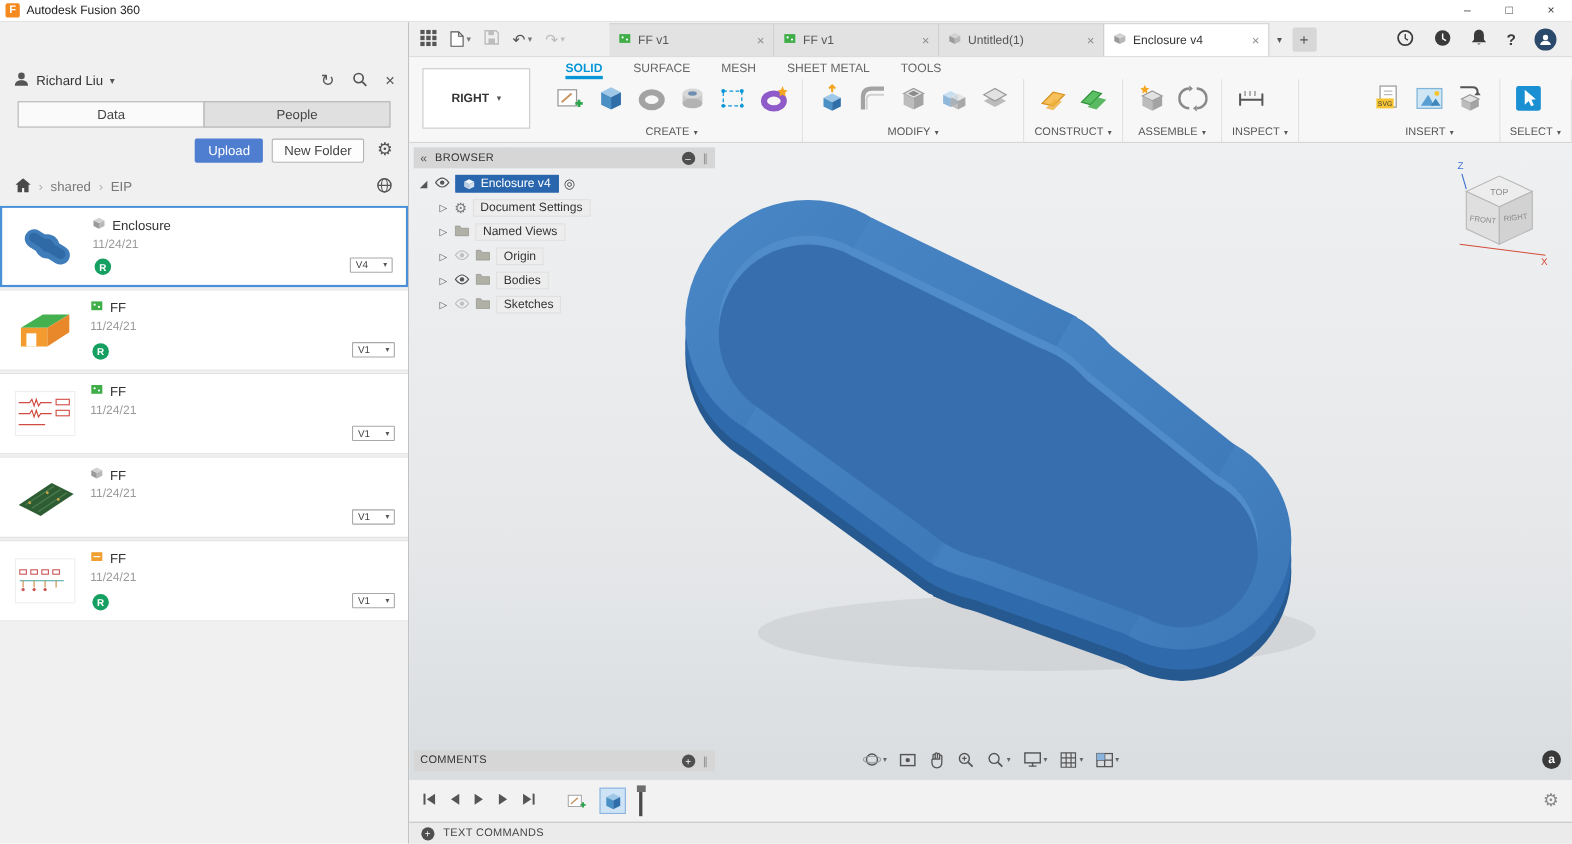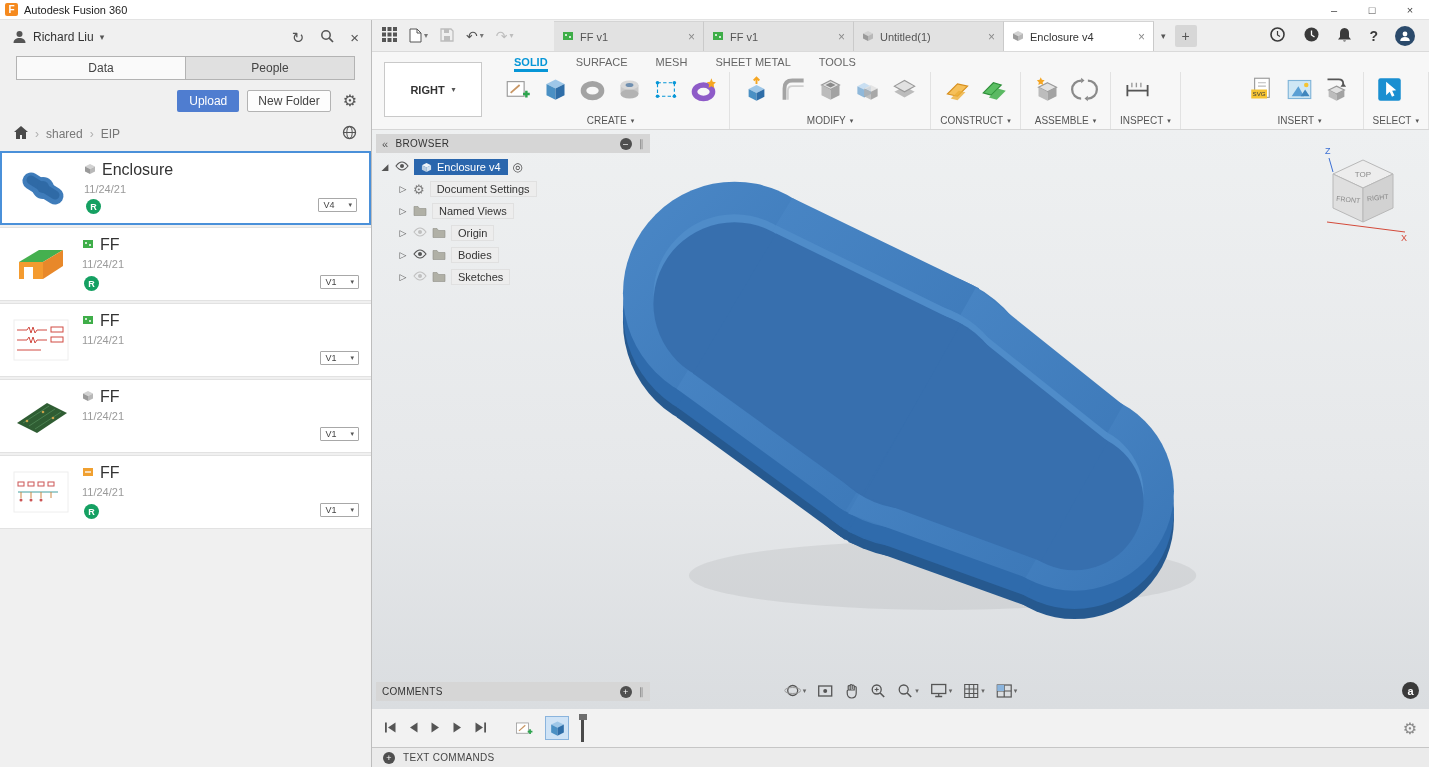--- a/index.html
+++ b/index.html
@@ -12,21 +12,21 @@
 .fusion-logo{width:13px;height:13px;background:#f58a1f;color:#fff;font-weight:bold;font-size:10px;line-height:13px;text-align:center;border-radius:2px;}
 .titlebar .title{font-size:11px;color:#222;}
 .win-controls{margin-left:auto;display:flex;}
 .win-controls span{width:38px;text-align:center;font-size:11px;color:#444;cursor:default;}
 
 
 .body{display:flex;flex:1;min-height:0;}
 
 
 .data-panel{width:372px;flex:none;background:#f0f0f0;border-right:1px solid #bdbdbd;display:flex;flex-direction:column;}
-.dp-header{height:34px;display:flex;align-items:center;gap:6px;padding:12px 12px;}
+.dp-header{height:34px;display:flex;align-items:center;gap:6px;padding:12px 12px;margin-top:36px;}
 .dp-header .uname{font-size:12px;color:#333;}
 .dp-header .caret{font-size:9px;color:#555;}
 .dp-actions{margin-left:auto;display:flex;gap:16px;align-items:center;color:#555;}
 .dp-actions .txticon{font-size:15px;line-height:1;}
 .dp-tabs{display:flex;margin:2px 16px 0;}
 .dp-tab{flex:1;height:24px;line-height:22px;text-align:center;border:1px solid #b3b3b3;background:#e0e0e0;font-size:12px;color:#444;}
 .dp-tab+.dp-tab{margin-left:-1px;}
 .dp-tab.active{background:#fafafa;}
 .dp-btnrow{display:flex;justify-content:flex-end;align-items:center;gap:8px;padding:10px 14px 8px;}
 .btn-upload{background:#4f7dd0;color:#fff;font-size:12px;padding:4px 12px;border-radius:2px;}
@@ -34,21 +34,21 @@
 .gear-sm{font-size:16px;color:#555;line-height:1;margin-left:4px;}
 .dp-crumbs{display:flex;align-items:center;gap:7px;padding:5px 14px 8px;font-size:12px;color:#777;}
 .dp-crumbs .crumb{color:#777;}
 .dp-crumbs .chev{color:#b0b0b0;}
 .dp-crumbs .right{margin-left:auto;}
 .cards{flex:1;overflow:hidden;}
 .card{position:relative;height:74px;background:#fff;border-top:1px solid #e2e2e2;border-bottom:1px solid #e2e2e2;margin-bottom:2px;display:flex;padding:8px 12px 8px 10px;}
 .card.selected{border:2px solid #4a90d9;}
 .thumb{width:62px;height:56px;flex:none;margin-right:10px;display:flex;align-items:center;justify-content:center;}
 .card-main{flex:1;position:relative;min-width:0;}
-.card-title{display:flex;align-items:center;gap:6px;font-size:16px;color:#333;}
+.card-title{display:flex;align-items:center;gap:6px;font-size:12px;color:#333;}
 .card-date{color:#9a9a9a;font-size:11px;margin-top:4px;}
 .r-badge{position:absolute;left:2px;bottom:1px;width:15px;height:15px;border-radius:50%;background:#15a062;color:#fff;font-size:9px;font-weight:bold;display:flex;align-items:center;justify-content:center;}
 .ver{position:absolute;right:0;bottom:3px;border:1px solid #a8a8a8;font-size:9px;padding:1px 4px;color:#444;background:#fff;display:flex;gap:14px;align-items:center;border-radius:1px;}
 .ver .caret{font-size:7px;color:#555;}
 
 
 .main{flex:1;display:flex;flex-direction:column;min-width:0;background:#efefef;}
 
 
 .topbar{height:32px;flex:none;display:flex;align-items:center;background:#efefef;border-bottom:1px solid #dadada;padding-left:10px;}

